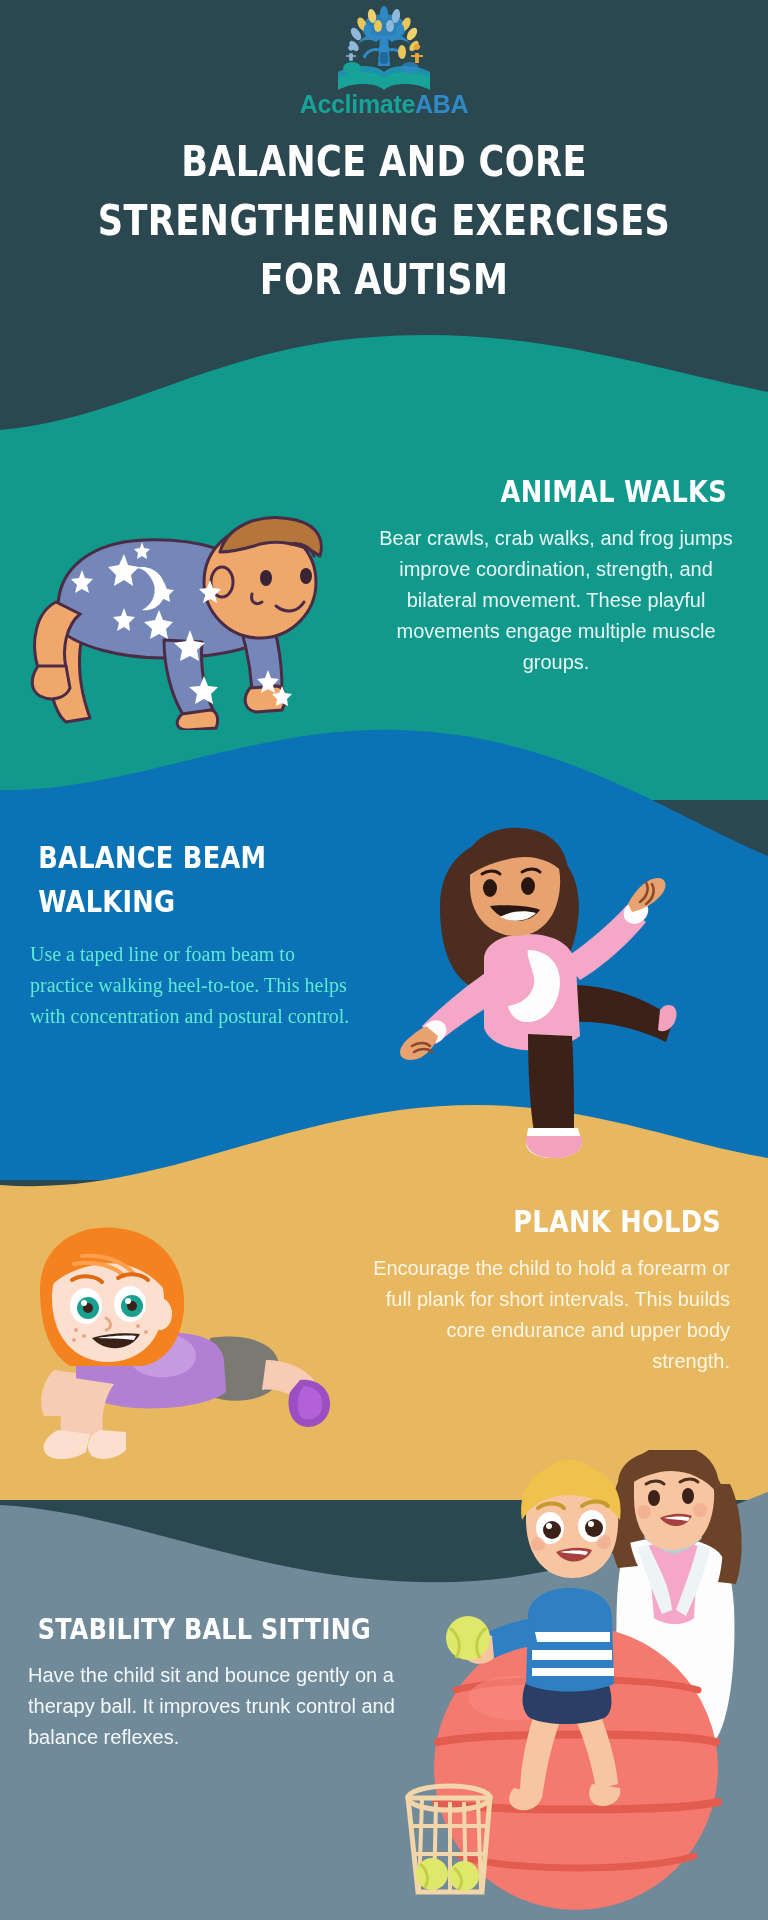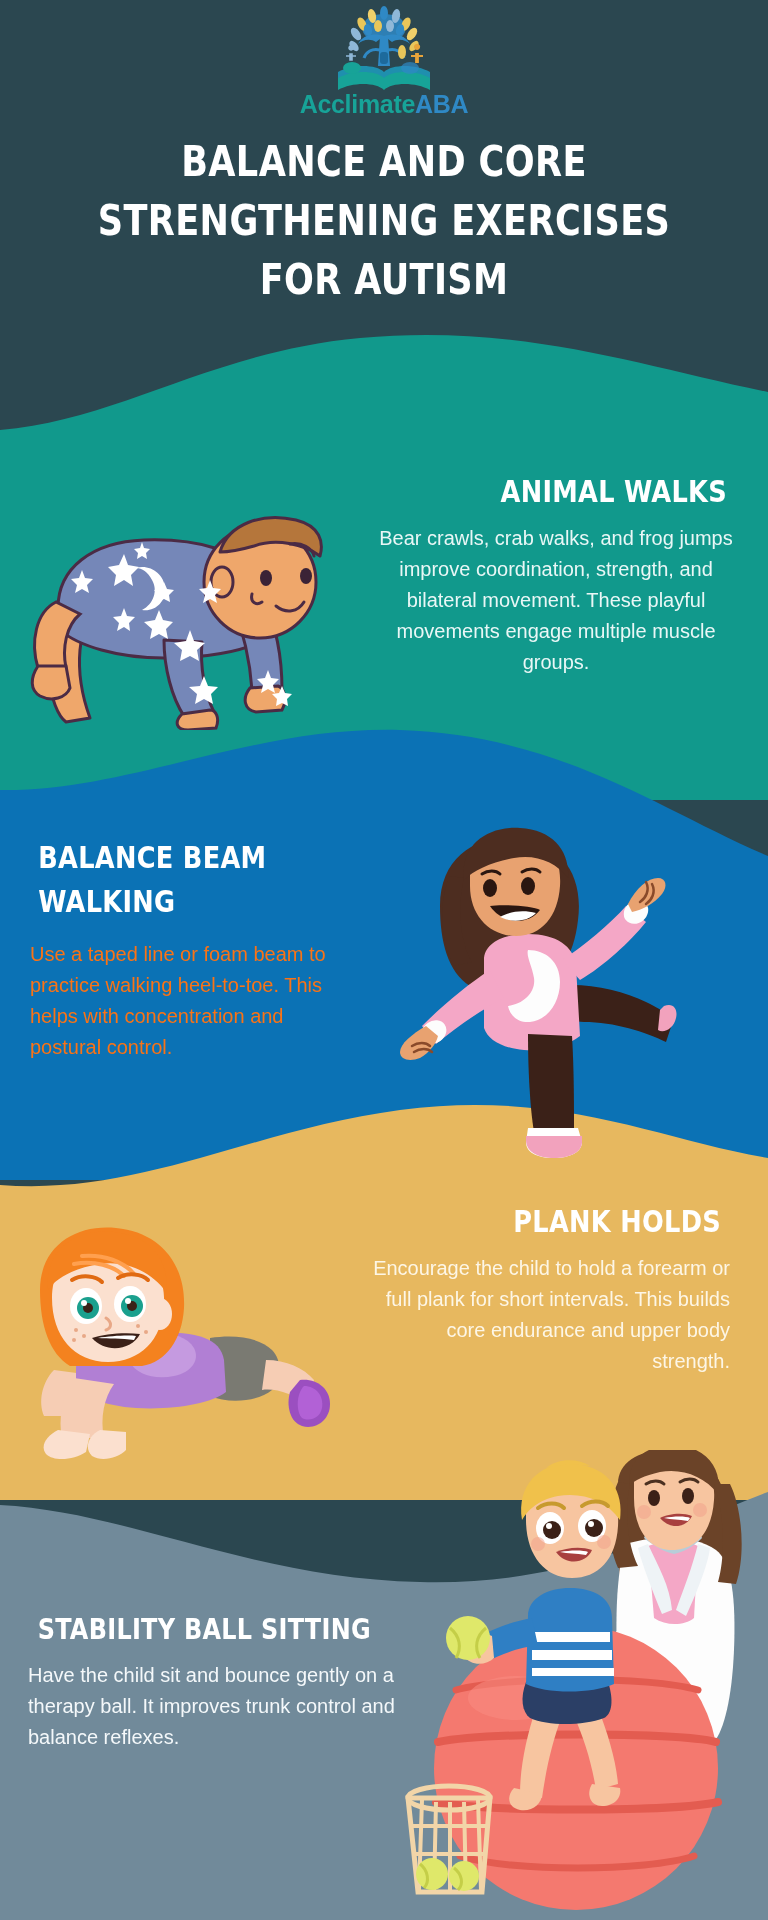--- a/index.html
+++ b/index.html
@@ -65,21 +65,21 @@
   }
 
   
   #sec-animal { position:absolute; left:376px; top:470px; width:360px; }
   #sec-animal .sec-title { text-align:right; }
   #sec-animal .sec-body { text-align:center; color:#e9f7f6; }
 
   
   #sec-beam { position:absolute; left:30px; top:836px; width:330px; }
   #sec-beam .sec-title { text-align:left; }
-  #sec-beam .sec-body { text-align:left; color:#f97316; margin-top:16px; }
+  #sec-beam .sec-body { text-align:left; color:#5eead4; margin-top:16px;font-family:Liberation Serif, serif; }
 
   
   #sec-plank { position:absolute; left:370px; top:1200px; width:360px; }
   #sec-plank .sec-title { text-align:right; }
   #sec-plank .sec-body { text-align:right; color:#fdf6e6; }
 
   
   #sec-ball { position:absolute; left:28px; top:1610px; width:392px; }
   #sec-ball .sec-title { text-align:left; font-size:28px; white-space:nowrap; }
   #sec-ball .sec-body { text-align:left; color:#f4f8fa; }

